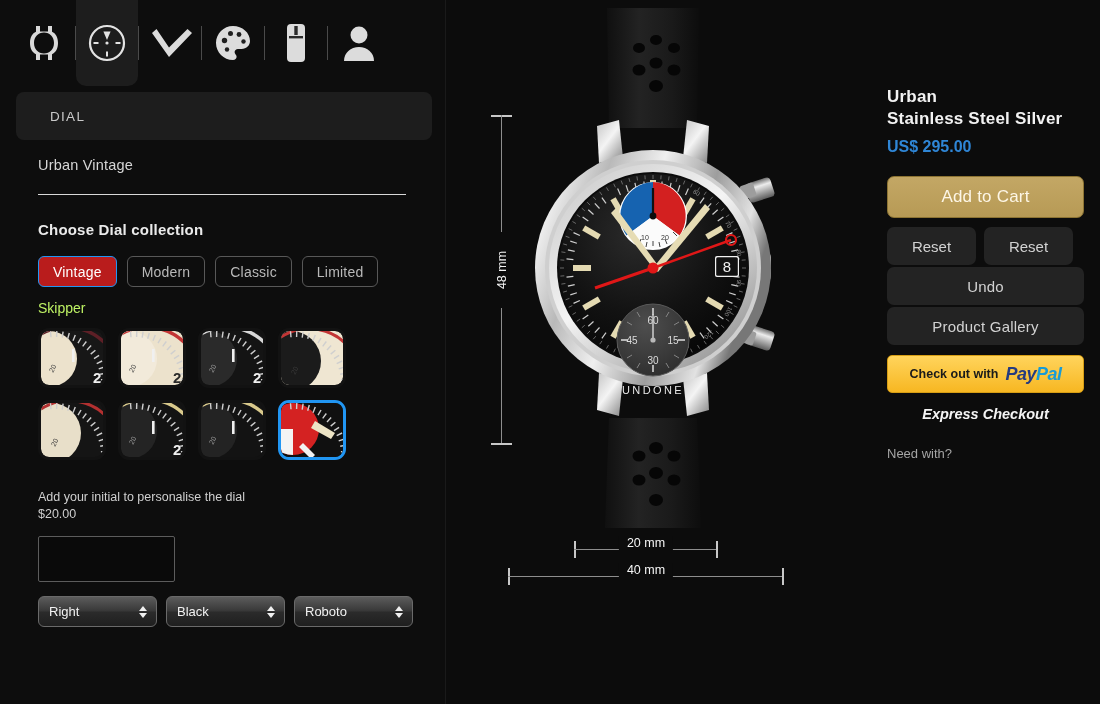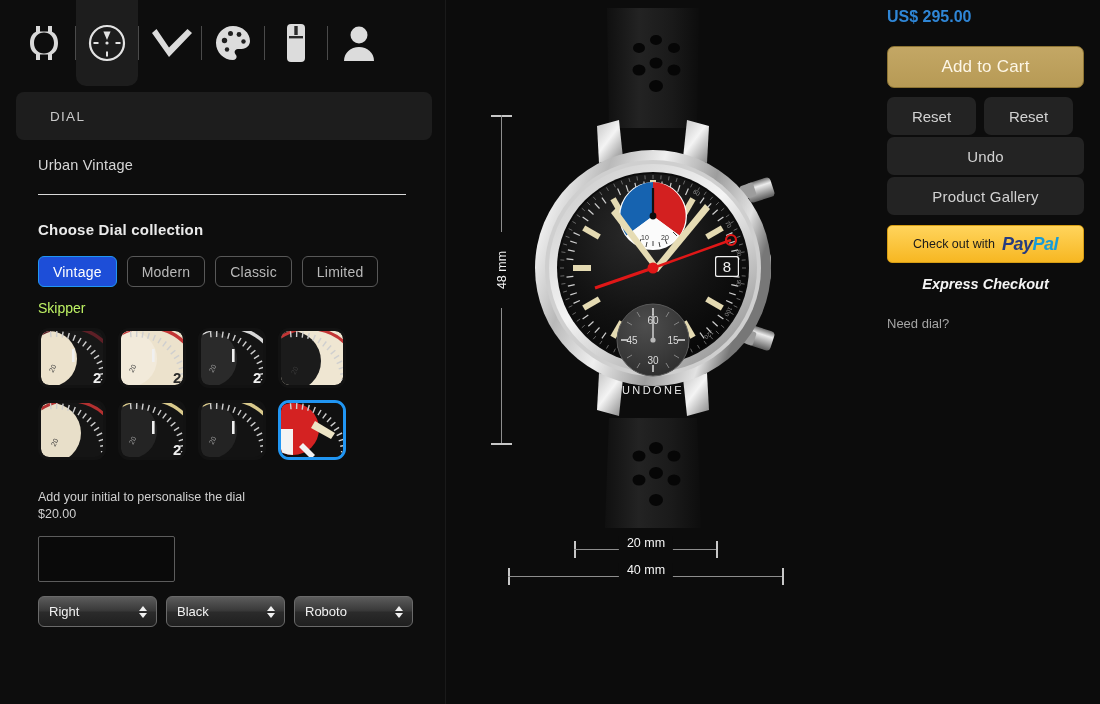--- a/index.html
+++ b/index.html
@@ -63,21 +63,21 @@
 
   
   #collection-pills{ display:flex; gap:10px; margin-top:18px; }
   .pill{
     height:31px; padding:0 14px; border-radius:6px;
     display:flex; align-items:center; justify-content:center;
     font-size:14px; letter-spacing:.2px; cursor:pointer;
     border:1px solid #585858; color:#b9b9b9; background:transparent;
   }
   .pill.active{
-    background:#1d4ed8; border-color:#2196f3; color:#ffffff;
+    background:#b91c1c; border-color:#2196f3; color:#ffffff;
   }
 
   
   .thumb-group-label{ margin-top:13px; font-size:14px; color:#bef264; }
   .thumb-grid{ margin-top:12px; width:372px; display:flex; flex-wrap:wrap; gap:12px; }
   .thumb{
     width:68px; height:60px; border-radius:11px;
     position:relative; overflow:hidden; cursor:pointer;
     background:#121212; border:3px solid transparent;
   }
@@ -151,21 +151,21 @@
     width:94px; height:38px; background:#232323; color:#d2d2d2; border-radius:7px;
     display:flex; align-items:center; justify-content:center; cursor:pointer; font-size:15px;
   }
   #btn-undo, #btn-gallery{ margin-top:2px; height:38px; background:#232323; color:#d2d2d2; }
   #btn-paypal{
     margin-top:10px; width:197px; height:38px; border-radius:5px;
     background:linear-gradient(180deg,#ffd45c 0%,#f7b722 100%);
     display:flex; align-items:center; justify-content:center; gap:7px; cursor:pointer;
     border:1px solid #d79e14;
   }
-  .pp-pre{ font-size:12.5px; font-weight:normal; color:#1a1a1a; }
+  .pp-pre{ font-size:12.5px; font-weight:bold; color:#1a1a1a; }
   .pp-logo{ font-size:18px; font-weight:bold; font-style:italic; letter-spacing:-.5px; }
   .pp-pay{ color:#253b80; }
   .pp-pal{ color:#179bd7; }
   #express-checkout{
     margin-top:13px; width:197px; text-align:center;
     font-size:14.5px; font-weight:bold; font-style:italic; color:#f4f4f4;
   }
   #need-help{ margin-top:24px; font-size:13px; color:#a5a5a5; cursor:pointer; }
 </style>
 </head>
@@ -833,34 +833,38 @@
           <line x1="134" y1="260" x2="76" y2="280" stroke="#e01717" stroke-width="3"></line>
           <line x1="134" y1="260" x2="212" y2="232" stroke="#e01717" stroke-width="2.4"></line>
           <circle cx="212" cy="232" r="5" fill="none" stroke="#e01717" stroke-width="2.2"></circle>
           <circle cx="134" cy="260" r="5.5" fill="#e01717"></circle>
         </g>
       </svg>
     </div>
   </div>
 
   <div id="right-panel">
+    <div class="prod-title">
+      <div>Urban</div>
+      <div>Stainless Steel Silver</div>
+    </div>
     <div class="prod-price">US$ 295.00</div>
 
     <div class="btn" id="btn-add-to-cart">Add to Cart</div>
 
     <div id="row-reset-save">
       <div id="btn-reset">Reset</div>
       <div id="btn-save">Reset</div>
     </div>
 
     <div class="btn" id="btn-undo">Undo</div>
     <div class="btn" id="btn-gallery">Product Gallery</div>
 
     <div id="btn-paypal">
       <span class="pp-pre">Check out with</span>
       <span class="pp-logo"><span class="pp-pay">Pay</span><span class="pp-pal">Pal</span></span>
     </div>
 
     <div id="express-checkout">Express Checkout</div>
-    <div id="need-help">Need dial?</div>
+    <div id="need-help">Need with?</div>
   </div>
 
 </div>
 
 </body></html>

